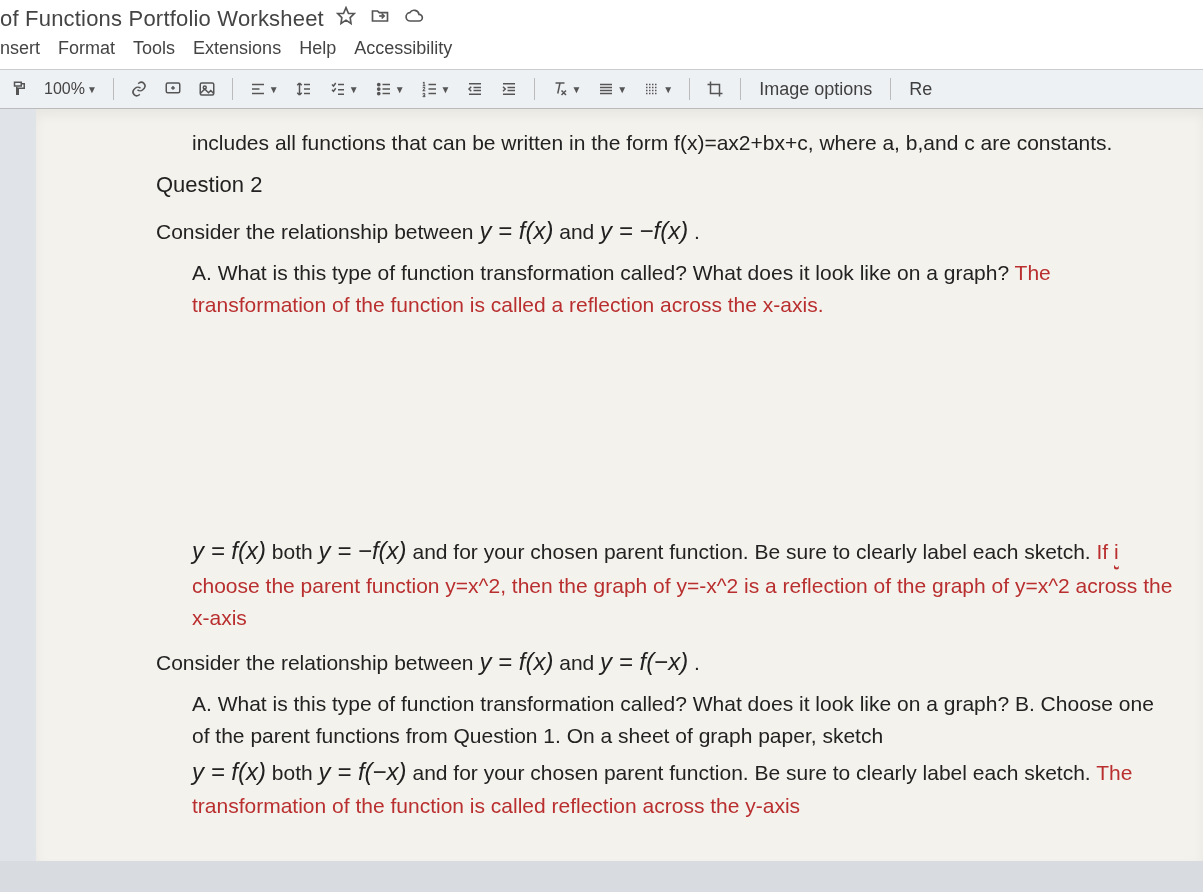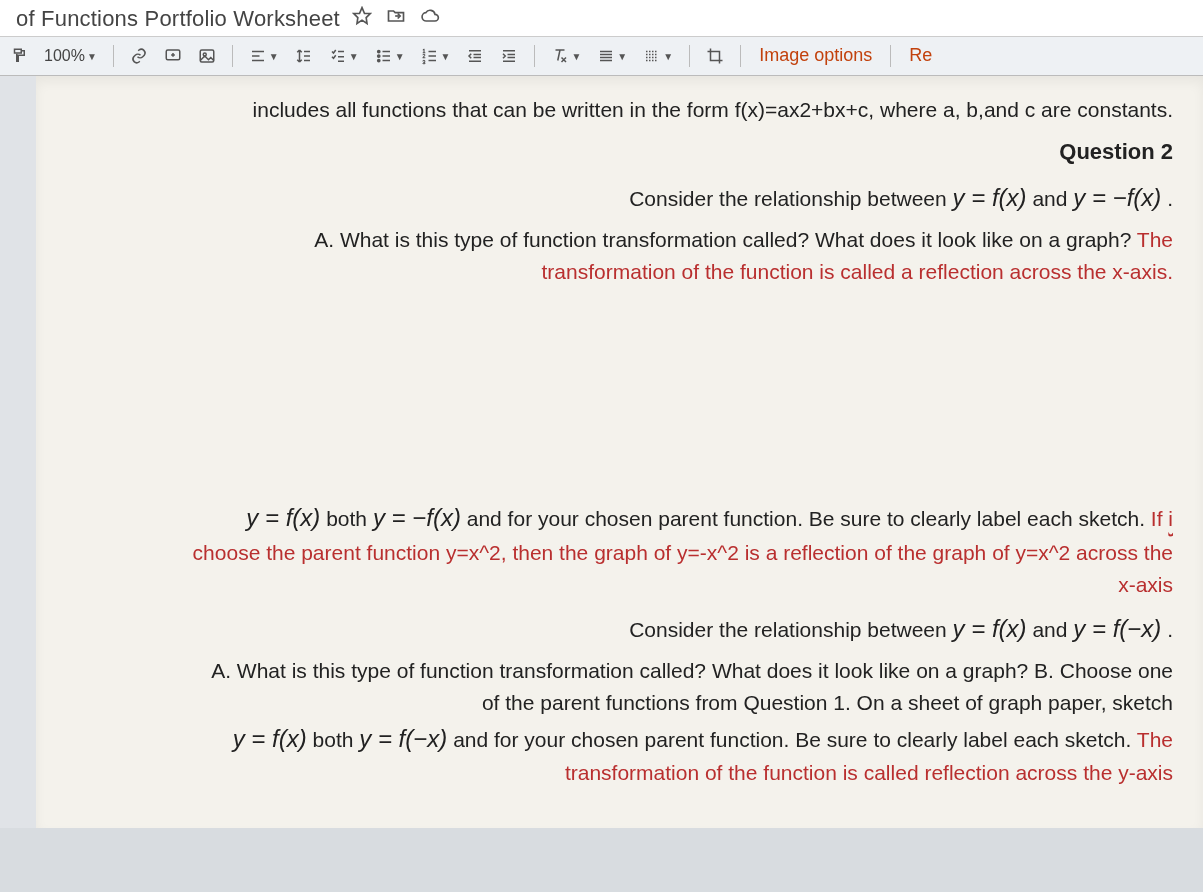--- a/index.html
+++ b/index.html
@@ -12,72 +12,71 @@
 }
 .titlebar {
   background: #fff;
   padding: 6px 0 4px 0;
   border-bottom: 1px solid #ccc;
 }
 .title-row {
   display: flex;
   align-items: flex-start;
   gap: 12px;
-  padding-left: 16px;
+  padding-left: 0;
   font-size: 22px;
   color: #444;
 }
 .title-text { font-weight: 500; letter-spacing: 0.2px; }
 .title-icons { display: flex; gap: 14px; align-items: center; color: #555; }
 .title-icons svg { width: 20px; height: 20px; }
 .menubar {
   display: flex;
   gap: 18px;
   padding: 6px 0 6px 0;
   font-size: 18px;
   color: #444;
 }
 .menubar span { cursor: default; }
 .toolbar {
   display: flex;
-  align-items: flex-start;
+  align-items: flex-end;
   gap: 8px;
   background: #eef1f4;
   padding: 8px 6px;
   border-bottom: 1px solid #bbb;
   font-size: 16px;
   color: #444;
 }
 .toolbar .sep { width: 1px; height: 22px; background: #bbb; margin: 0 4px; }
 .toolbar .btn { display: flex; align-items: center; gap: 2px; padding: 2px 4px; }
 .toolbar svg { width: 18px; height: 18px; }
 .toolbar .caret { font-size: 10px; color: #555; }
 .toolbar .zoom { font-weight: 500; }
-.toolbar .right-label { font-size: 18px; color: #c2410c; margin-left: 6px; font-weight: 500; }
+.toolbar .right-label { font-size: 18px; color: #404040; margin-left: 6px; font-weight: 500; }
 .doc-area {
   display: flex;
   height: calc(100% - 140px);
   background: #c8ccd1;
-  text-align: right;
 }
 .ruler-gutter { width: 36px; background: #e0e3e7; }
 .page {
   background: #f4f2ec;
   margin: 0;
   flex: 1;
   padding: 18px 30px 0 120px;
   font-family: Arial, sans-serif;
   color: #222;
   line-height: 1.55;
   font-size: 21px;
   box-shadow: inset 0 6px 12px rgba(0,0,0,0.05);
   overflow: hidden;
 }
 .page .para { margin-bottom: 8px; }
-.question-title { font-weight: 700; font-size: 22px; margin-top: 6px; margin-bottom: 10px; color: #222; }
+.question-title { font-weight: 400; font-size: 22px; margin-top: 6px; margin-bottom: 10px; color: #222; }
 .indent { margin-left: 36px; }
 .math { font-family: Liberation Sans, sans-serif; font-style: italic; font-size: 24px; }
 .answer { color: #b92f2f; }
 .spell { color: #b92f2f; text-decoration: underline wavy #b92f2f; text-underline-offset: 3px; }
 .big-gap { height: 170px; }
 </style>
 </head>
 <body>
 
 <div class="titlebar">
@@ -96,20 +95,28 @@
             <path d="M14 9l3 3-3 3"></path>
           </svg>
       </span>
       <span>
         <svg viewBox="0 0 24 24" fill="none" stroke="#555" stroke-width="2">
             <path d="M18 18a4 4 0 0 0 0-8 6 6 0 0 0-11-2 5 5 0 0 0 1 10z"></path>
           </svg>
       </span>
     </span>
   </div>
+  <div class="menubar">
+    <span>nsert</span>
+    <span>Format</span>
+    <span>Tools</span>
+    <span>Extensions</span>
+    <span>Help</span>
+    <span>Accessibility</span>
+  </div>
 </div>
 
 <div class="toolbar">
   <span class="btn">
     <svg viewBox="0 0 24 24" fill="none" stroke="#555" stroke-width="2">
         <path d="M6 3h9v5H6z"></path>
         <path d="M15 5h4v6h-8v8h-2v-10"></path>
       </svg>
   </span>
   <span class="btn">

